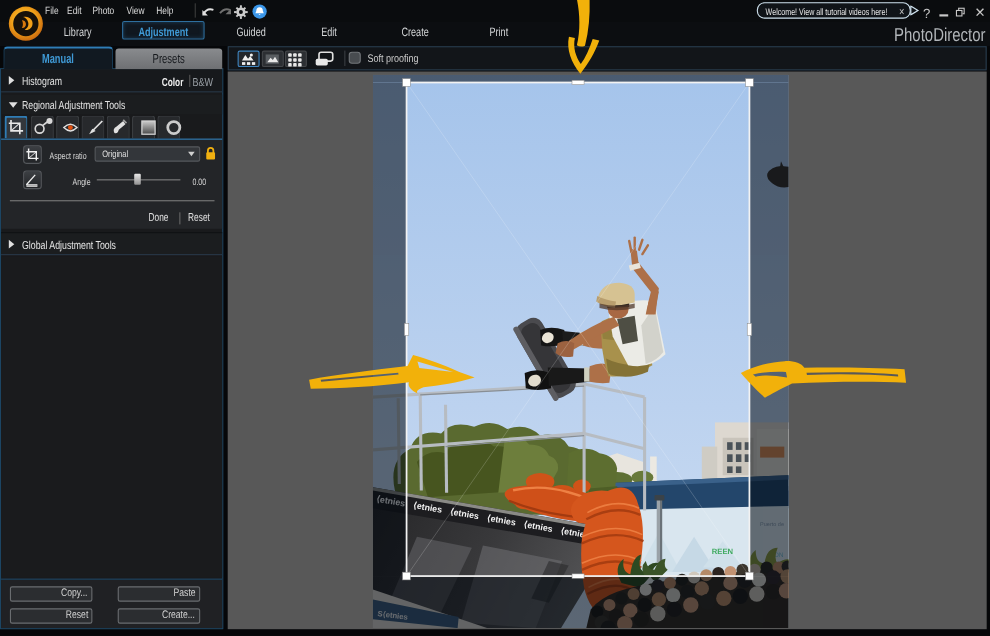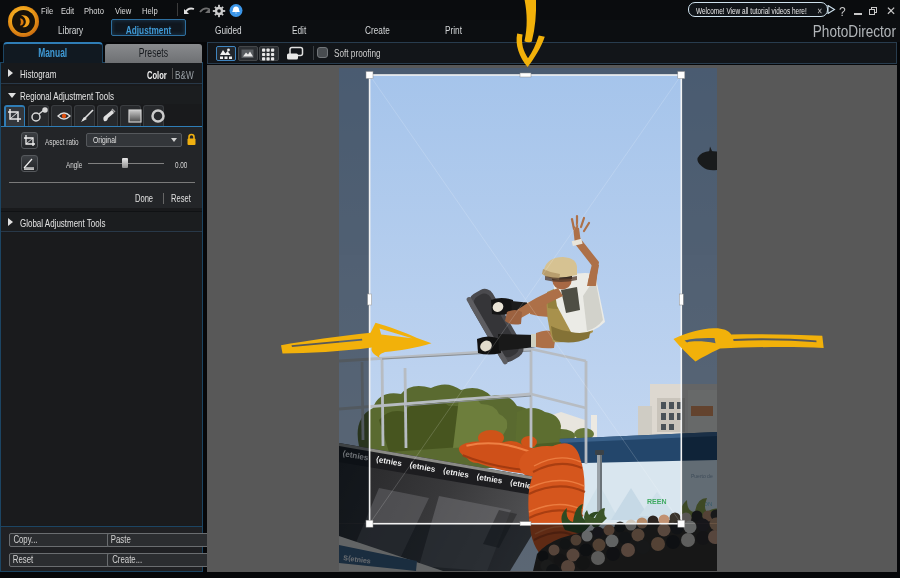--- a/index.html
+++ b/index.html
@@ -40,21 +40,21 @@
 
 .ttab { top:105px; width:21px; height:21px; background:#27292c; border:1px solid #3a3d40; border-bottom:none; border-radius:3px 3px 0 0; }
 .ttab.sel { background:#33373c; border-color:#2f7db6; border-width:2px 1px 0 2px; }
 #toolpanel { left:1px; top:126px; width:201px; height:82px; background:#232528; border-top:1px solid #2f7db6; }
 .ibtn { width:17px; height:17px; background:linear-gradient(#3c3f43,#222427); border:1px solid #55585c; border-radius:3px; }
 .plabel { color:#d8d8d8; font-size:8.5px; transform:scaleX(.75); transform-origin:0 50%; }
 #dropdown { left:86px; top:133px; width:96px; height:14px; background:#33363a; border:1px solid #55585c; border-radius:2px; color:#e0e0e0; font-size:8.5px; line-height:12px; padding-left:6px; }
 #gat { left:1px; top:211px; width:201px; height:21px; background:#1b1d1f; border-top:1px solid #101214; border-bottom:1px solid #283848; }
 #lowempty { left:1px; top:233px; width:201px; height:292px; background:#1a1b1d; }
 #btnarea { left:1px; top:526px; width:201px; height:45px; background:#202124; border-top:1px solid #1c4563; }
-.pbtn { width:102px; height:14px; background:#2b2d30; border:1px solid #6a6d70; border-radius:2px; color:#d4d4d4; font-size:10px; text-align:left; line-height:12px; }
+.pbtn { width:75px; height:14px; background:#2b2d30; border:1px solid #6a6d70; border-radius:2px; color:#d4d4d4; font-size:10px; text-align:right; line-height:12px; }
 
 
 #toolbar { left:207px; top:42px; width:690px; height:22px; background:#121519; border:1px solid #283c4e; }
 #canvas { left:207px; top:65px; width:690px; height:507px; background:#585858; }
 .tbtn { top:46px; width:20px; height:15px; background:#2c2f33; border:1px solid #44474a; border-radius:2px; }
 .tbtn.sel { background:#23272c; border-color:#3f85c0; }
 
 
 #photo { left:339px; top:68px; width:378px; height:503px; }
 

